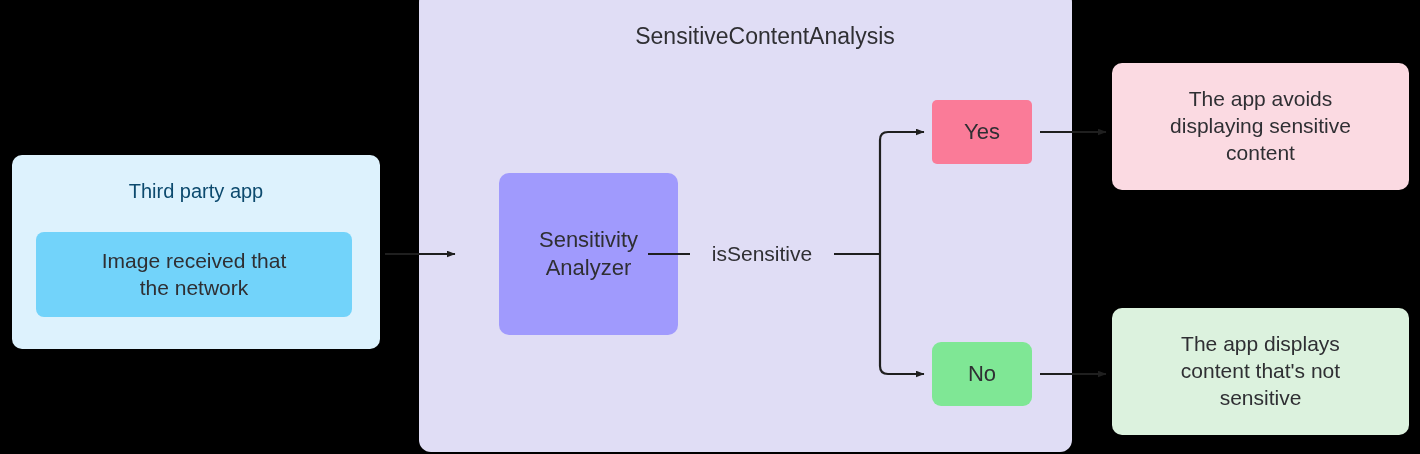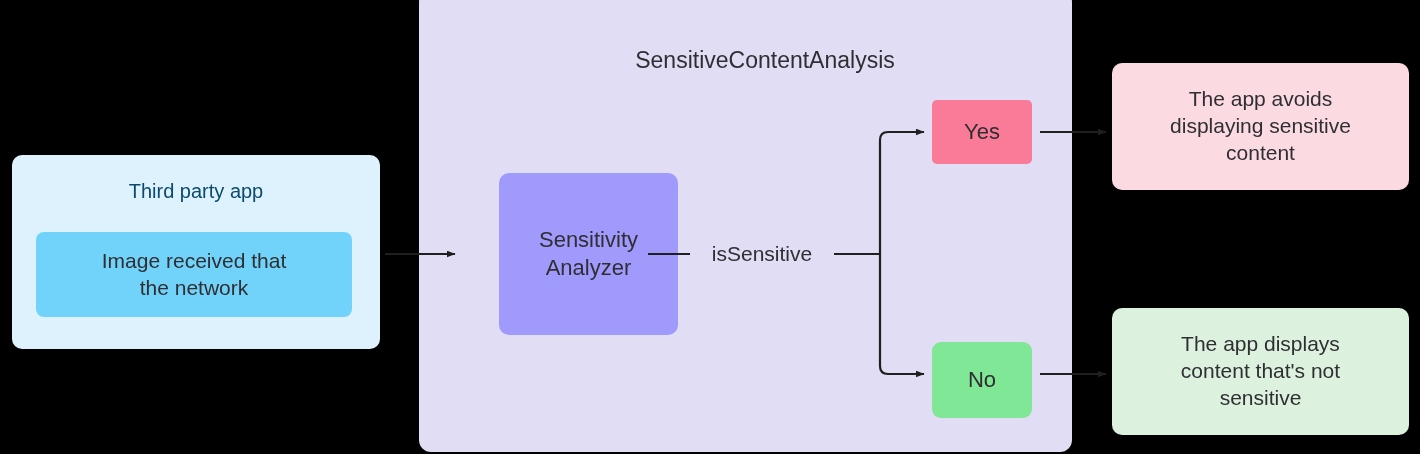--- a/index.html
+++ b/index.html
@@ -71,21 +71,20 @@
     border-radius: 12px;
     display: block;
   }
   #analysis-title {
     position: absolute;
     left: 0; top: 32px;
     width: 692px;
     text-align: center;
     font-size: 23px;
     color: #2f2f33;
-    margin-top: 24px;
   }
 
   #sensitivity-analyzer-box {
     left: 459px;
     top: 173px;
     width: 179px;
     height: 162px;
     background: #a09afd;
     border-radius: 10px;
     font-size: 22px;
@@ -107,21 +106,21 @@
     width: 100px;
     height: 64px;
     background: #fa7b98;
     border-radius: 5px;
     font-size: 22px;
   }
   #no-box {
     left: 932px;
     top: 342px;
     width: 100px;
-    height: 76px;
+    height: 64px;
     background: #7fe795;
     border-radius: 9px;
     font-size: 22px;
   }
 
   
   #avoid-sensitive-box {
     left: 1112px;
     top: 63px;
     width: 297px;

